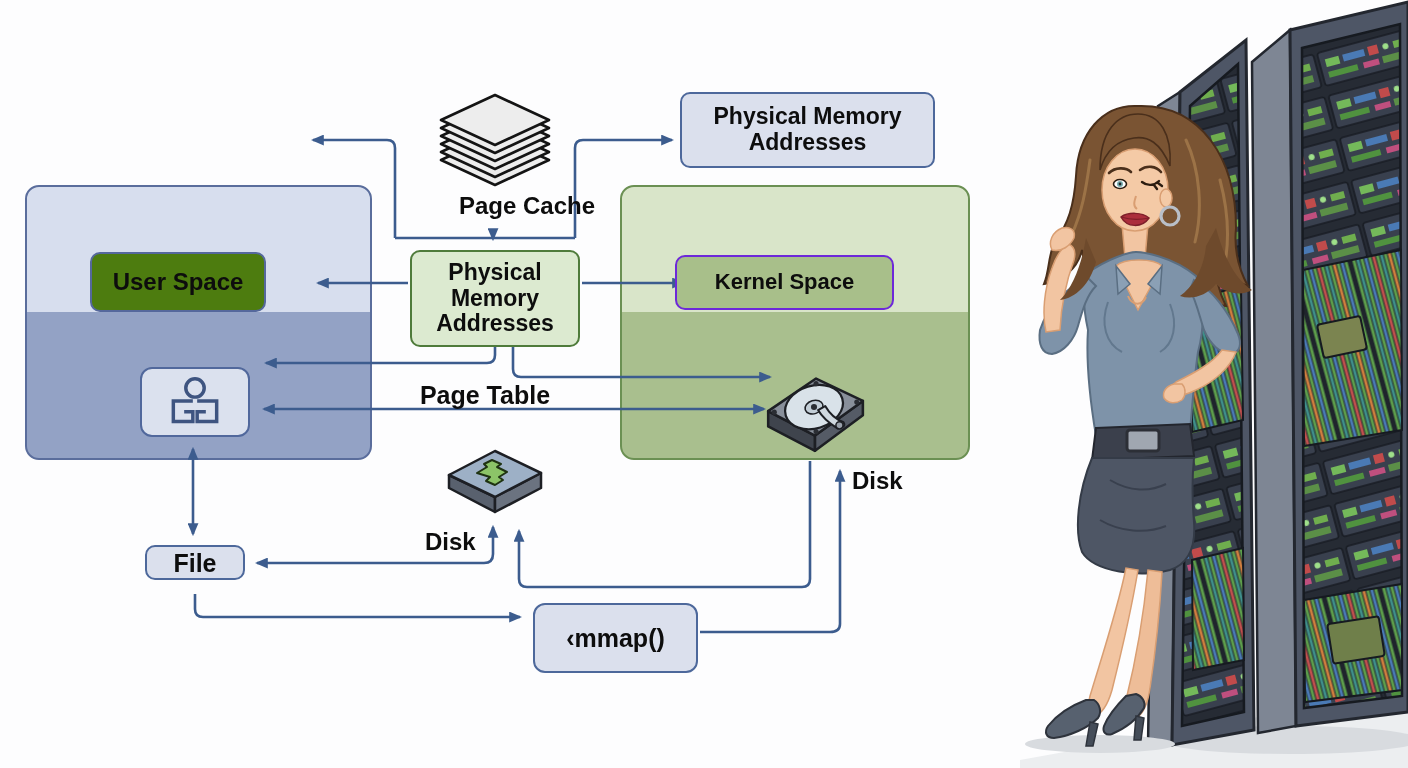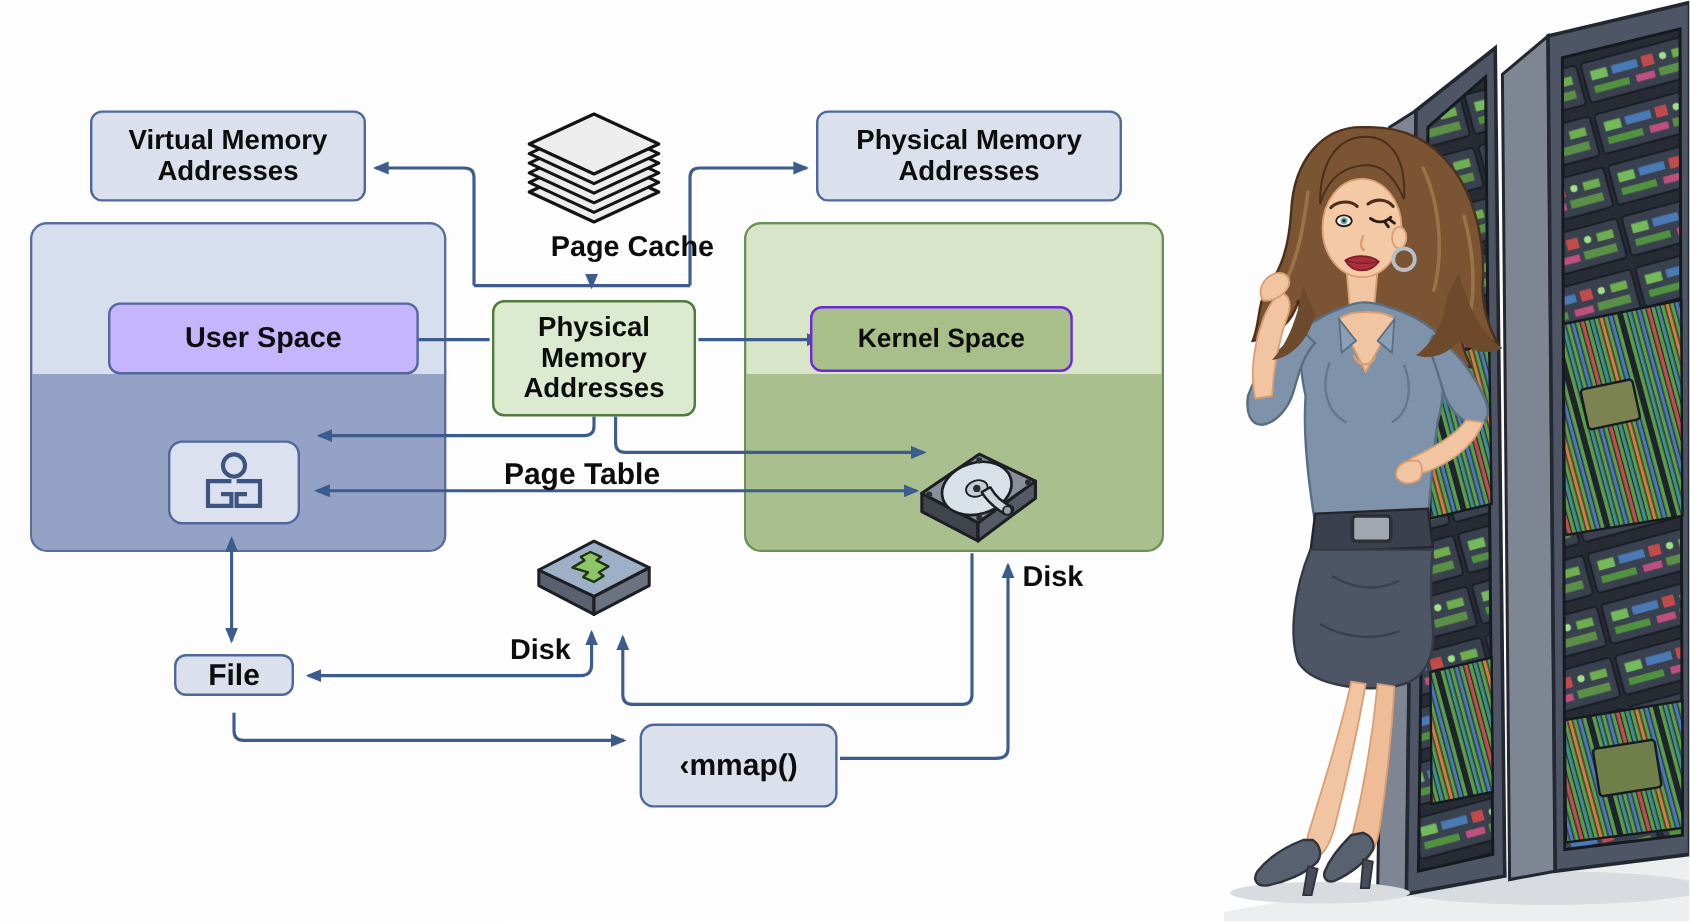--- a/index.html
+++ b/index.html
@@ -15,22 +15,22 @@
   .region-green{left:620px;top:185px;width:350px;height:275px;border:2.5px solid #6b9053;
       background:linear-gradient(#d9e5c9 0 46%,#a9bf8e 46% 100%);}
   
   svg.lines{left:0;top:0;z-index:2;}
   
   .bx{display:flex;align-items:center;justify-content:center;text-align:center;
       border-radius:10px;font-weight:600;line-height:1.12;z-index:3;}
   .bx-blue{background:#dbe0ed;border:2.5px solid #4d689b;}
   .bx-vma{left:75px;top:92px;width:230px;height:76px;font-size:23px;padding:0 14px;}
   .bx-pma{left:680px;top:92px;width:255px;height:76px;font-size:23px;padding:0 14px;}
-  .bx-user{left:90px;top:252px;width:259px;height:60px;font-size:24px;
-      background:#c4b5fd;border:2px solid #55689c;}
+  .bx-user{left:90px;top:252px;width:176px;height:60px;font-size:24px;
+      background:#4d7c0f;border:2px solid #55689c;}
   .bx-kernel{left:675px;top:255px;width:219px;height:55px;font-size:22px;
       background:#a8bf8a;border:2px solid #6d28d9;}
   .bx-pma-c{left:410px;top:250px;width:170px;height:97px;font-size:23px;
       background:#dcead0;border:2.5px solid #4f7b3b;padding:0 24px;}
   .bx-proc{left:140px;top:367px;width:110px;height:70px;background:#dbe1ee;
       border:2px solid #51689c;border-radius:12px;}
   .bx-file{left:145px;top:545px;width:100px;height:35px;font-size:25px;}
   .bx-mmap{left:533px;top:603px;width:165px;height:70px;font-size:25px;border-radius:12px;}
   
   .lbl{font-weight:600;z-index:3;white-space:nowrap;}
@@ -79,21 +79,20 @@
       <path d="M58,42 L112,67 L58,92 L4,67 Z"></path>
       <path d="M58,34 L112,59 L58,84 L4,59 Z"></path>
       <path d="M58,26 L112,51 L58,76 L4,51 Z"></path>
       <path d="M58,18 L112,43 L58,68 L4,43 Z"></path>
       <path d="M58,10 L112,35 L58,60 L4,35 Z"></path>
       <path d="M58,2  L112,27 L58,52 L4,27 Z"></path>
     </g>
   </svg>
   <div class="abs lbl lbl-pagecache">Page Cache</div>
 
-  <div class="abs bx bx-blue bx-vma">Virtual Memory Addresses</div>
   <div class="abs bx bx-blue bx-pma">Physical Memory Addresses</div>
   <div class="abs bx bx-user">User Space</div>
   <div class="abs bx bx-kernel">Kernel Space</div>
   <div class="abs bx bx-pma-c">Physical Memory Addresses</div>
 
   <div class="abs bx bx-proc">
     <svg width="74" height="52" viewBox="0 0 64 48">
       <g fill="none" stroke="#3e5480" stroke-width="3.2" stroke-linejoin="miter">
         <circle cx="32" cy="11" r="8.5"></circle>
         <path d="M30,23 L12,23 L12,42 L30,42 L30,33 L22,33"></path>

